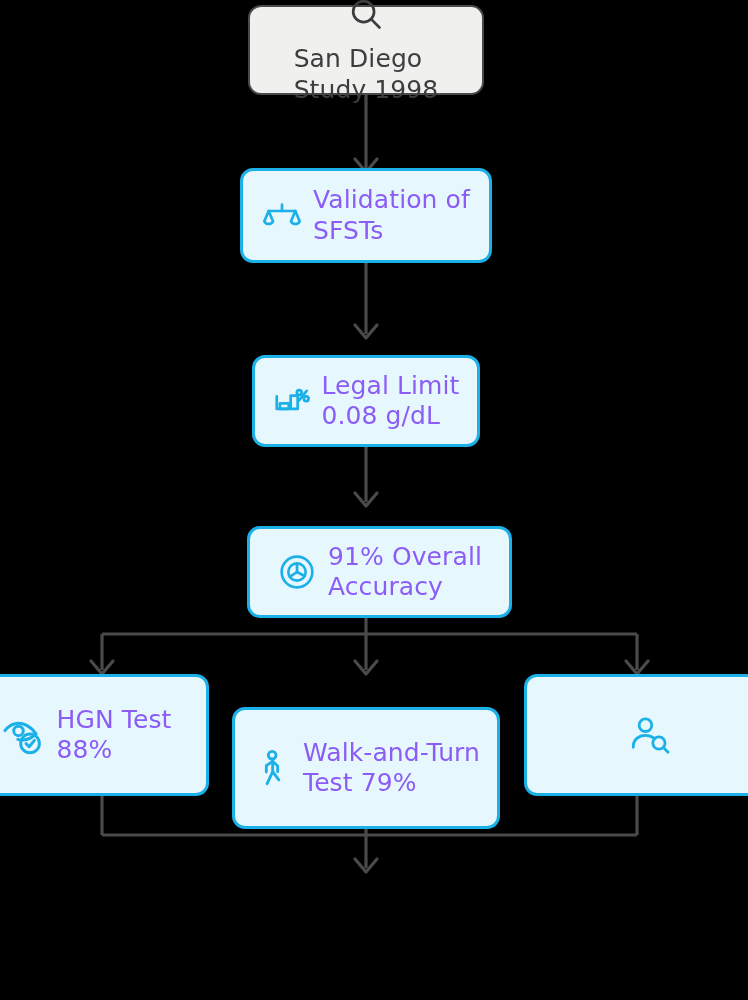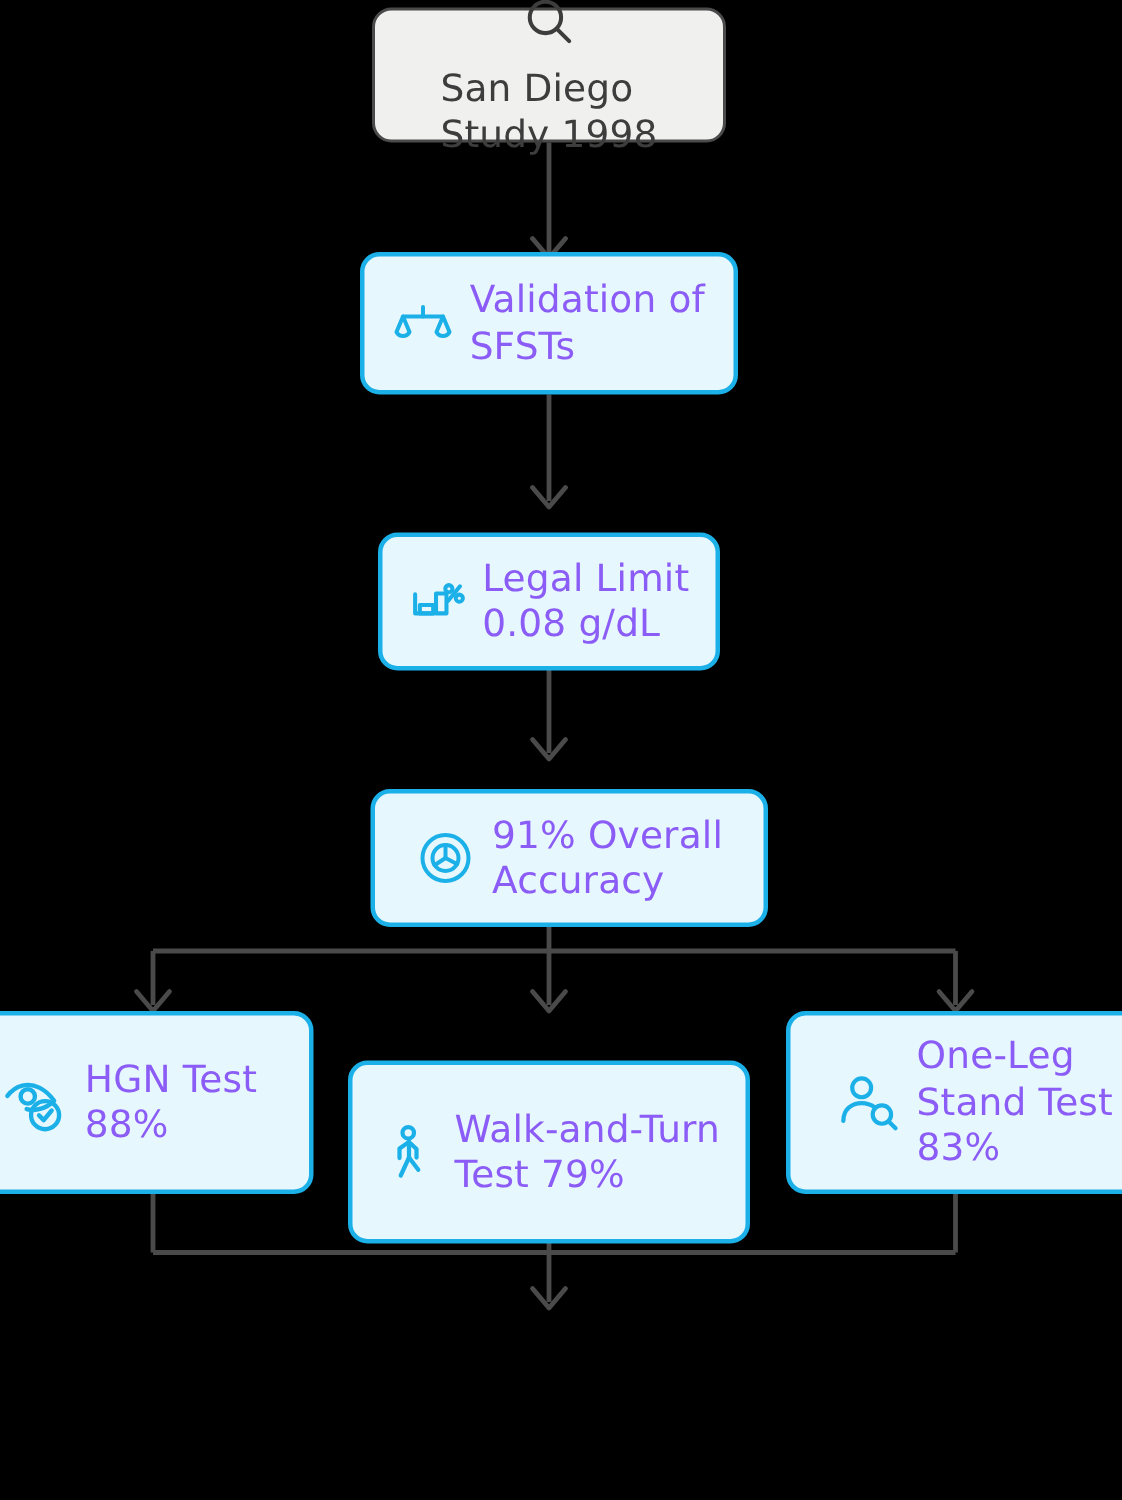--- a/index.html
+++ b/index.html
@@ -192,19 +192,16 @@
 
   <div class="node cyan" style="left:524px; top:674px; width:252px; height:122px;">
     <span class="icon">
       <svg width="42" height="42" viewBox="0 0 24 24" fill="none" stroke="#1cb0e8" stroke-width="1.6" stroke-linecap="round" stroke-linejoin="round">
         <circle cx="9.4" cy="6.4" r="3.6"></circle>
         <path d="M 2.4 19 C 2.4 14.6 5.6 12.2 9.4 12.2 C 11.3 12.2 13 12.8 14.3 13.8"></path>
         <circle cx="17.1" cy="16.6" r="3.5"></circle>
         <line x1="19.8" y1="19.3" x2="22.3" y2="21.8"></line>
       </svg>
     </span>
-    <span class="label">One-Leg
-Stand Test
-83%</span>
   </div>
 
 
 </div>
 
 </body></html>

